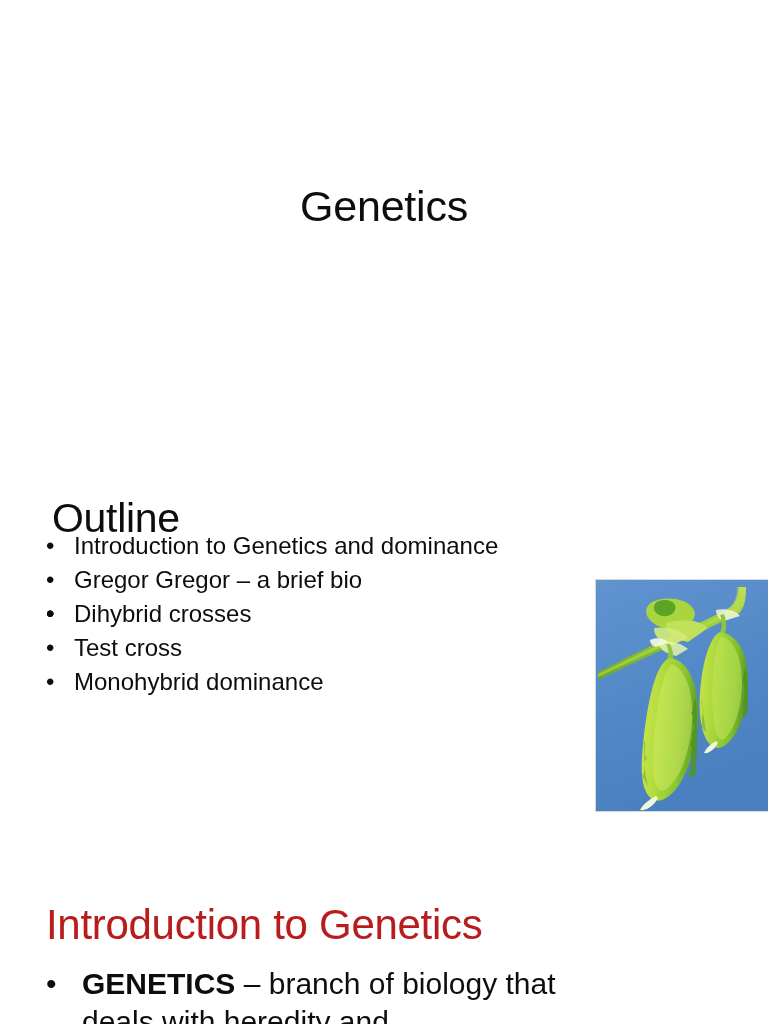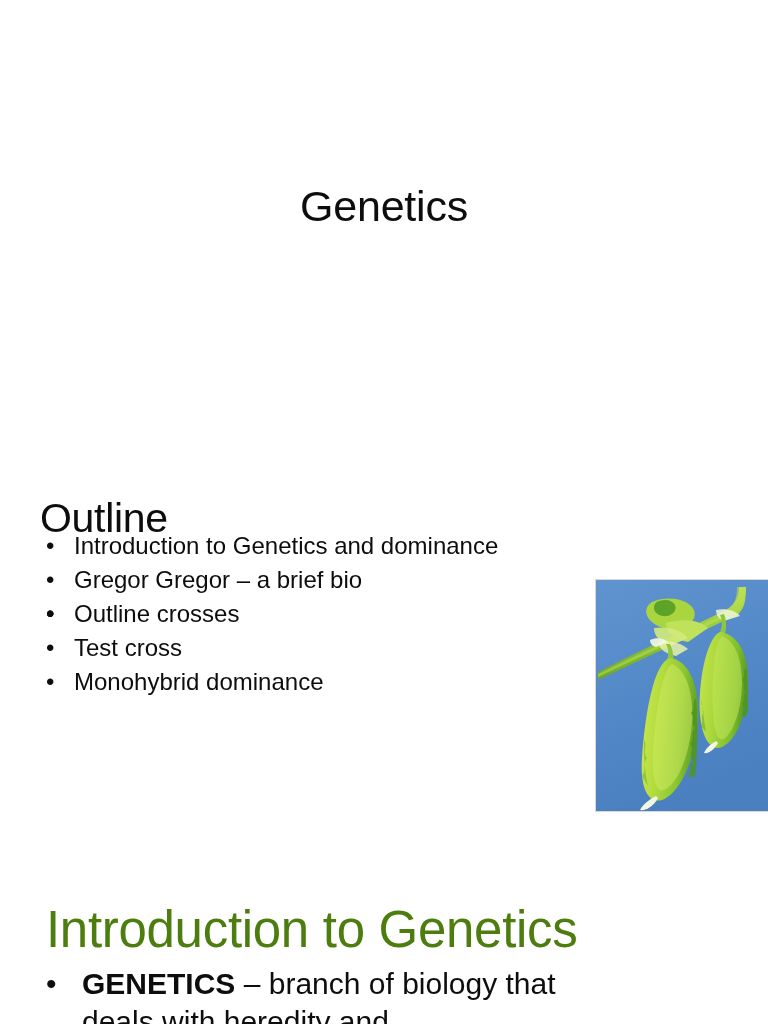--- a/index.html
+++ b/index.html
@@ -38,21 +38,21 @@
     font-weight: 400;
     letter-spacing: -0.2px;
     color: #0d0d0d;
   }
 
   
   #slide-outline { top: 440px; height: 440px; }
 
   .outline-heading {
     position: absolute;
-    left: 40px;
+    left: 52px;
     top: 23px;
     font-size: 41px;
     line-height: 1.05;
     font-weight: 400;
     letter-spacing: -0.3px;
     color: #0d0d0d;
   }
 
   .outline-list {
     position: absolute;
@@ -92,25 +92,25 @@
   }
   .pea-photo svg { display: block; width: 100%; height: 100%; }
 
   
   #slide-intro { top: 880px; height: 144px; }
 
   .intro-heading {
     position: absolute;
     left: 46px;
     top: 15px;
-    font-size: 51px;
+    font-size: 42px;
     line-height: 1.05;
     font-weight: 400;
     letter-spacing: -0.3px;
-    color: #4d7c0f;
+    color: #b91c1c;
     margin-top: 8px;
   }
 
   .intro-list {
     position: absolute;
     left: 44px;
     top: 85px;
     width: 520px;
     margin: 0;
     padding: 0;
@@ -153,21 +153,21 @@
       <span>Gregor Gregor – a brief bio</span>
     </li>
     <li>
       <span class="bullet-dot">•</span>
     </li>
     <li>
       <span class="bullet-dot">•</span>
     </li>
     <li>
       <span class="bullet-dot">•</span>
-      <span>Outline crosses</span>
+      <span>Dihybrid crosses</span>
     </li>
     <li>
       <span class="bullet-dot">•</span>
       <span>Test cross</span>
     </li>
     <li>
       <span class="bullet-dot">•</span>
       <span>Monohybrid dominance</span>
     </li>
   </ul>

